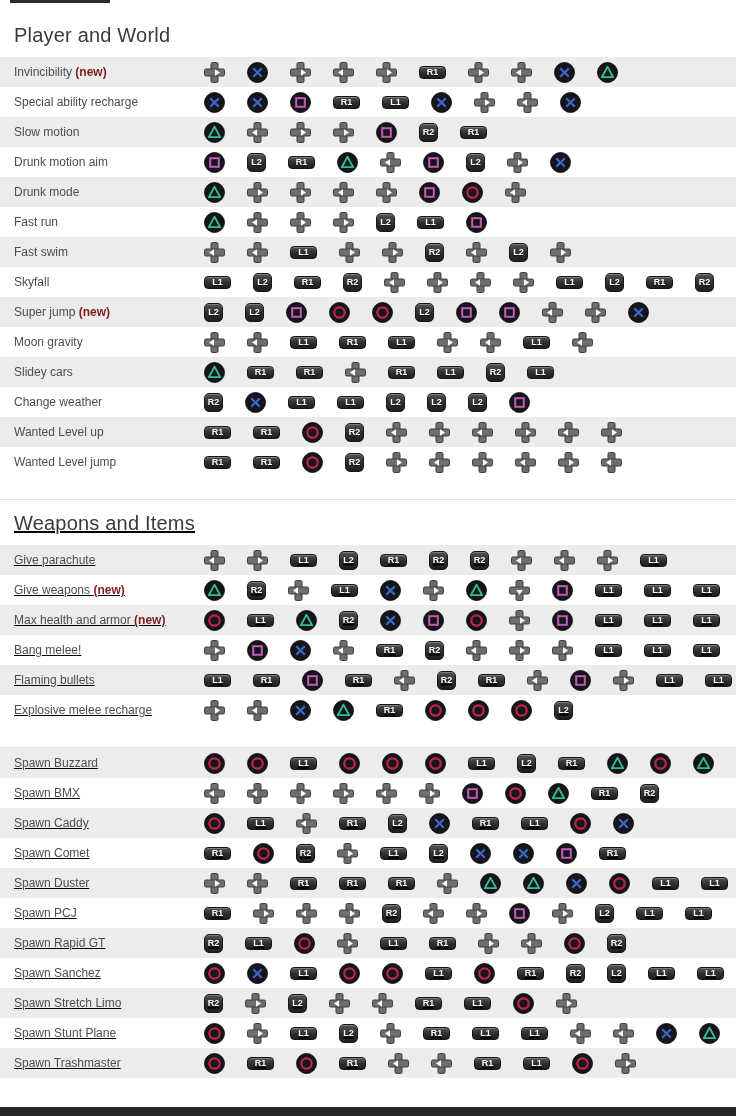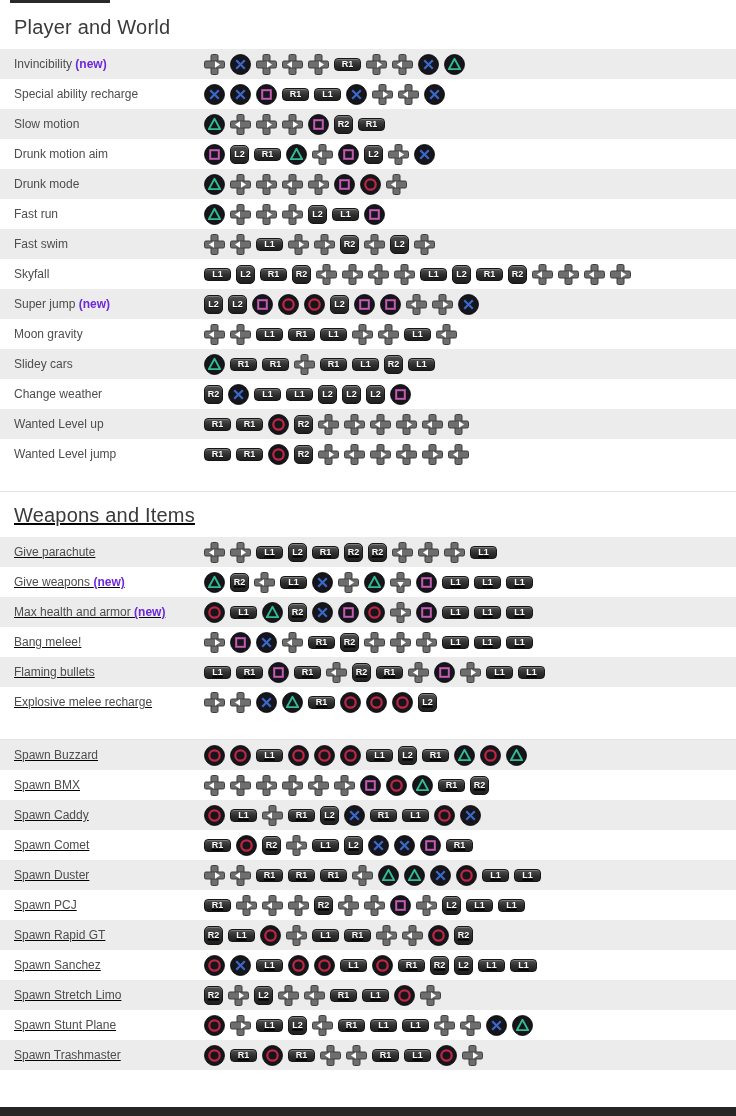--- a/index.html
+++ b/index.html
@@ -2,35 +2,35 @@
 <html><head>
 <meta charset="utf-8">
 <style>
   * { margin:0; padding:0; box-sizing:border-box; }
   html,body { width:736px; background:#ffffff; font-family:"Liberation Sans", sans-serif; }
   body { position:relative; min-height:1116px; overflow:hidden; }
 
   .top-partial-bar { position:absolute; top:0; left:10px; width:100px; height:3px; background:#2a2a2a; }
 
   .section { border-top:1px solid #e4e4e4; }
-  .section:first-of-type { border-top:none; padding-top:4px; }
+  .section:first-of-type { border-top:none; padding-top:12px; }
   .section + .section { margin-top:22px;text-decoration:underline; }
 
   .section-header { padding:12px 14px 10px 14px; }
   .section-title { font-size:20px; font-weight:400; color:#3a3a3a; letter-spacing:0.2px; }
 
   .rows {}
   .row { display:flex; align-items:center; height:30px; width:736px; }
   .row:nth-child(odd) { background:#ececec; }
   .row:nth-child(even) { background:#ffffff; }
 
   .cheat-label { width:204px; flex:0 0 204px; padding-left:14px; font-size:12px; color:#4d4d4d; white-space:nowrap; }
-  .cheat-label b { color:#6d28d9; }
-
-  .combo { display:flex; align-items:center; gap:5px; }
+  .cheat-label b { color:#7f1d1d; }
+
+  .combo { display:flex; align-items:center; gap:22px; }
   .icon { display:inline-flex; align-items:center; justify-content:center; }
   .icon svg { display:block; }
 
   .shoulder {
     display:inline-flex; align-items:center; justify-content:center;
     color:#ffffff; font-size:9px; font-weight:bold; font-family:"Liberation Sans", sans-serif;
     background:linear-gradient(180deg,#525252 0%,#2e2e2e 55%,#1f1f1f 100%);
     border:1px solid #161616; border-radius:4px;
     text-shadow:0 1px 1px rgba(0,0,0,.6);
     box-shadow:inset 0 1px 0 rgba(255,255,255,.25);

